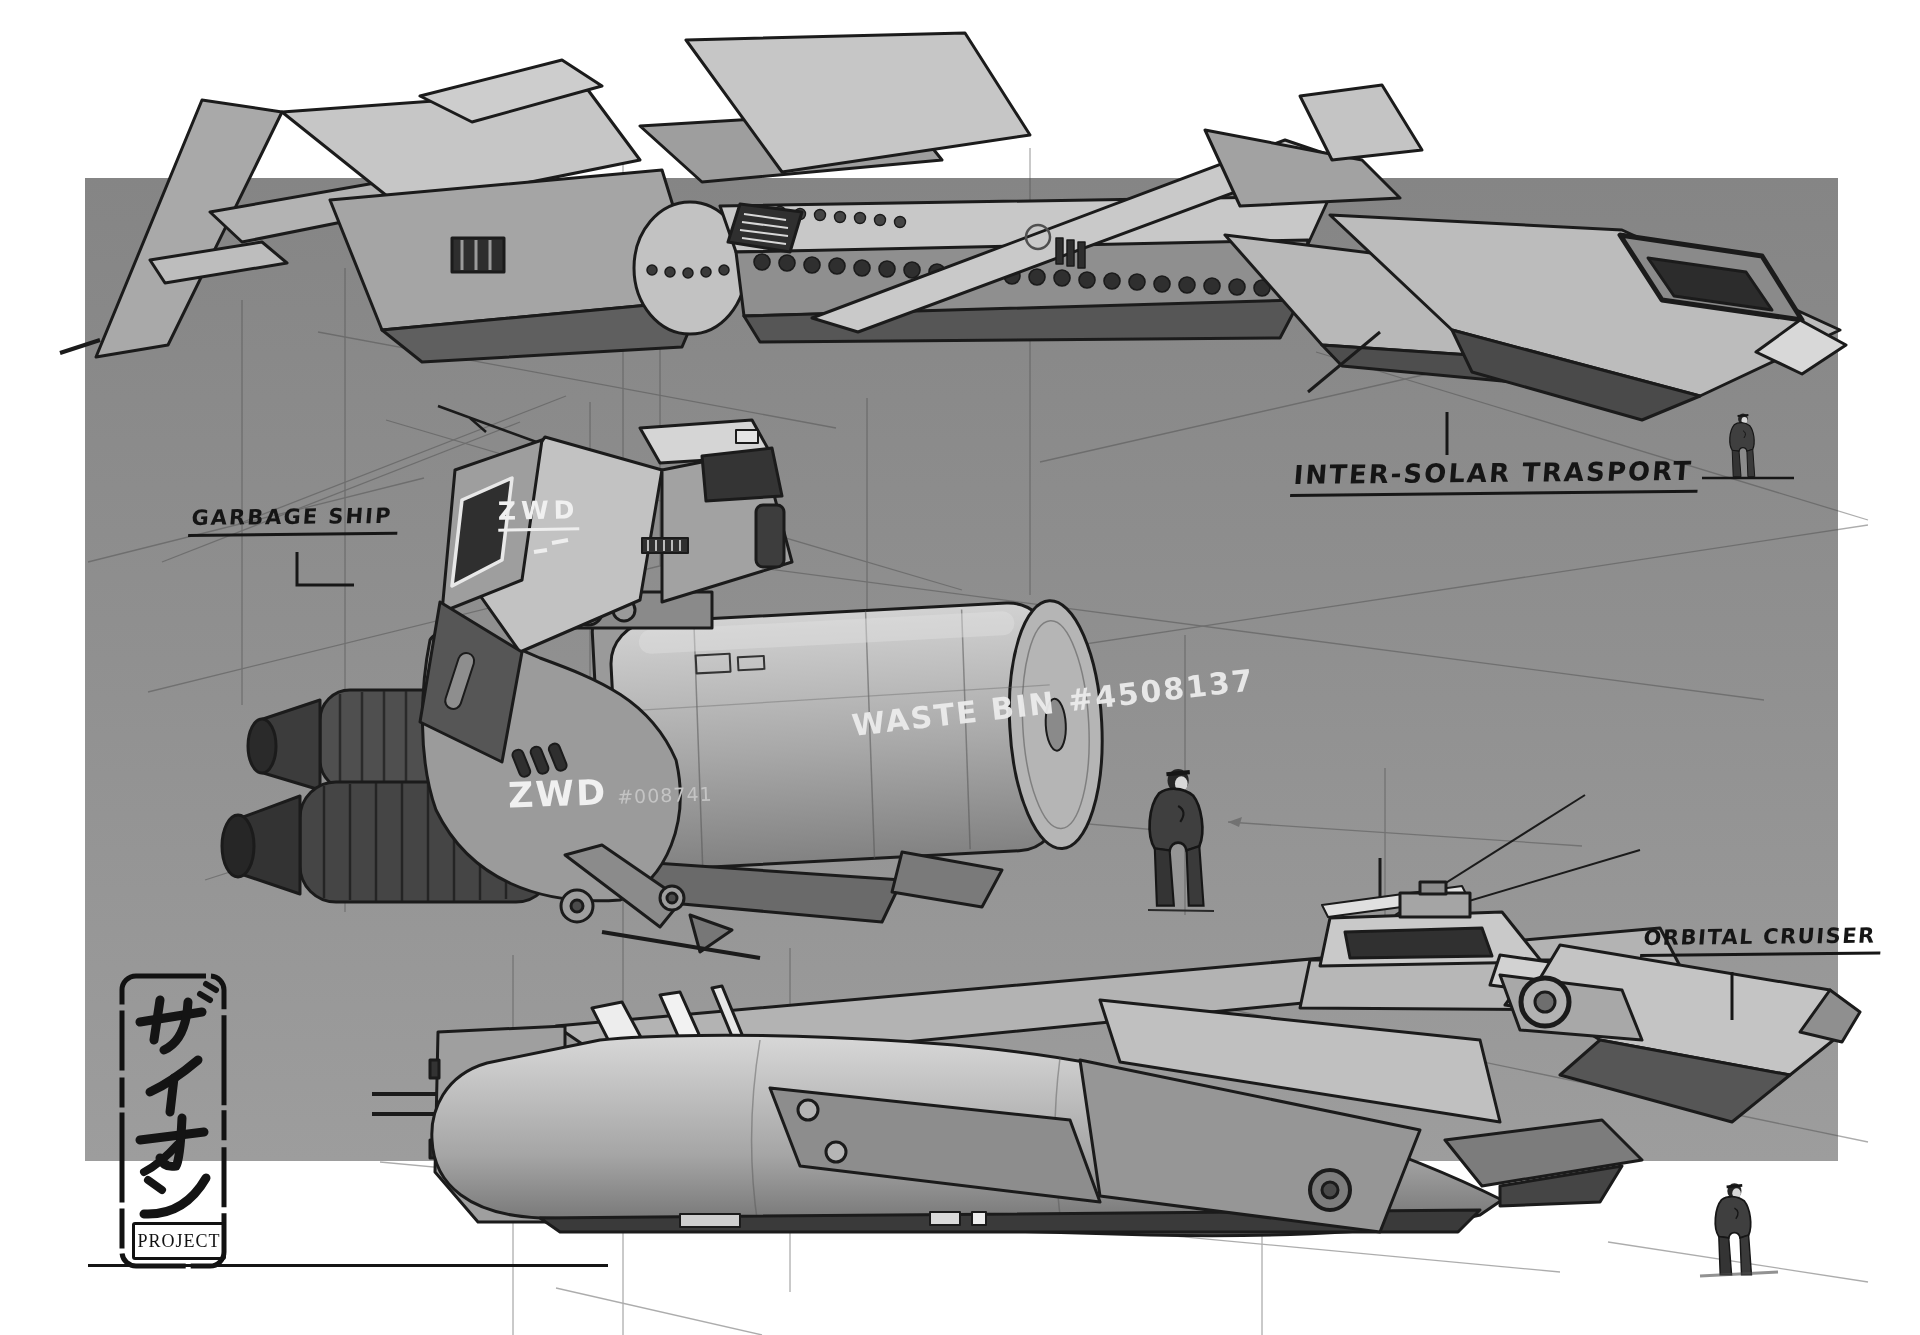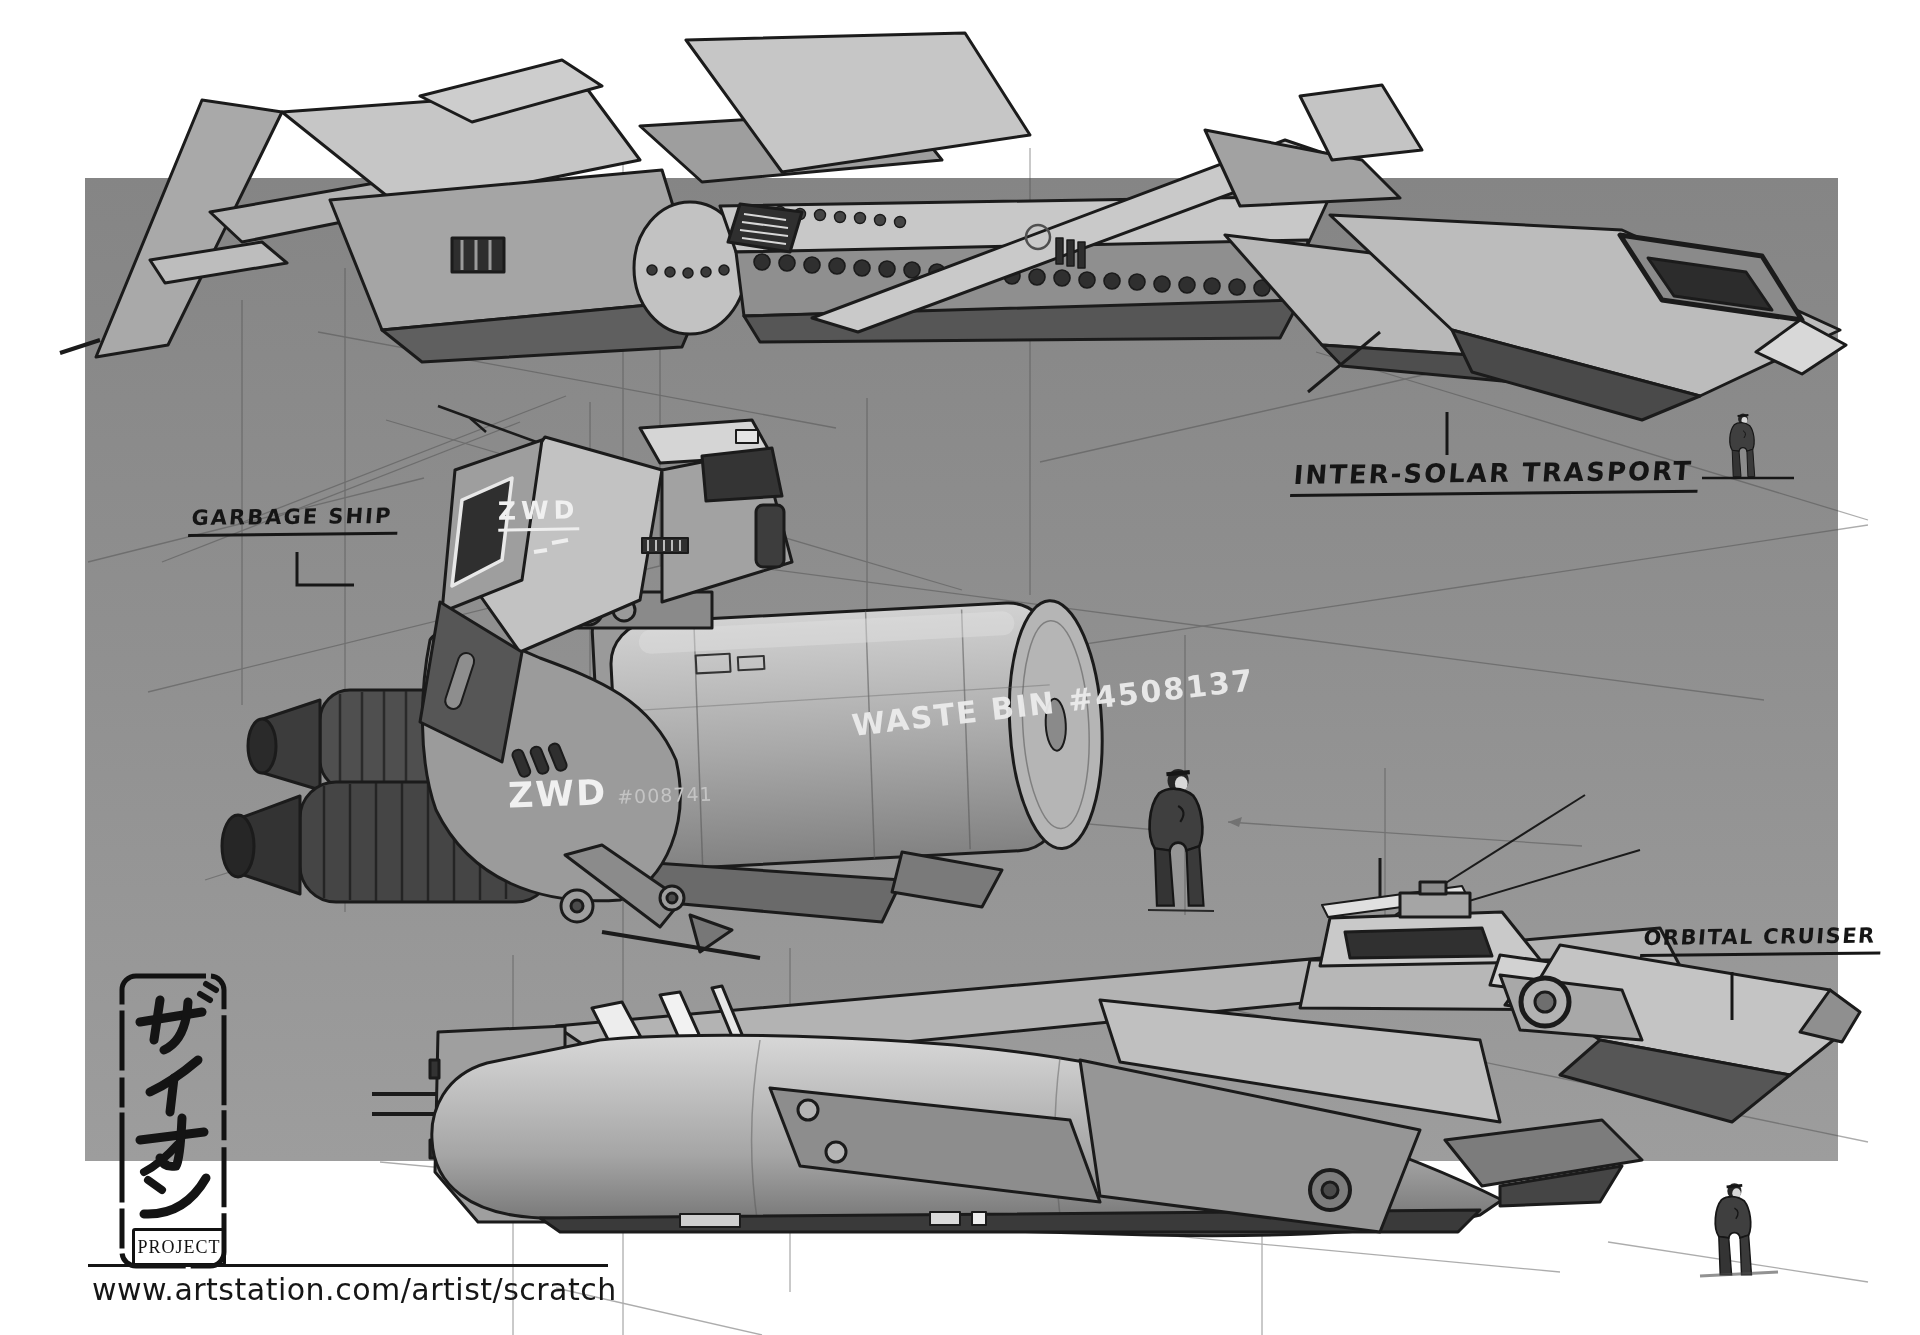--- a/index.html
+++ b/index.html
@@ -17,21 +17,21 @@
   .label-cruiser{left:1640px;top:926px;font-size:21px;letter-spacing:1.5px;}
   .mark-zwd-cockpit{left:498px;top:496px;font-size:25px;letter-spacing:5px;
         border-bottom:3px solid #eeeeee;padding-bottom:3px;transform:rotate(-1deg);}
   .mark-waste{left:852px;top:708px;font-size:30px;letter-spacing:2px;color:#ececec;
         transform:rotate(-6.5deg);transform-origin:left center;opacity:.95;}
   .mark-zwd-hull{left:508px;top:772px;font-size:35px;letter-spacing:2px;transform:rotate(-2deg);}
   .mark-zwd-hull .serial{font-size:19px;font-weight:400;color:#c4c4c4;letter-spacing:1px;margin-left:10px;}
   #logo-box{position:absolute;left:118px;top:972px;width:114px;height:300px;}
   #project-box{position:absolute;left:132px;top:1222px;width:88px;height:32px;border:3px solid #111;
         border-radius:3px;display:flex;align-items:center;justify-content:center;
-        font-family:"Liberation Serif","DejaVu Serif",serif;font-size:18px;letter-spacing:1px;color:#111;margin-top:6px;}
+        font-family:"Liberation Serif","DejaVu Serif",serif;font-size:18px;letter-spacing:1px;color:#111;}
   .visually-hidden{position:absolute;width:1px;height:1px;overflow:hidden;clip:rect(0 0 0 0);white-space:nowrap;}
   #footer-line{position:absolute;left:88px;top:1264px;width:520px;height:3px;background:#151515;}
   #footer-url{position:absolute;left:92px;top:1272px;font-size:30px;color:#161616;letter-spacing:0.5px;}
 </style>
 </head>
 <body>
 
 <div id="stage">
   <div id="canvas-bg"></div>
 
@@ -342,14 +342,13 @@
   </div>
 
   <div id="logo-box">
     <span class="visually-hidden">ザイオン</span>
   </div>
   <div id="project-box">
     <span>PROJECT</span>
   </div>
 
   <div id="footer-line"></div>
-  <div id="footer-url">www.artstation.com/artist/scratch</div>
 </div>
 
 </body></html>

